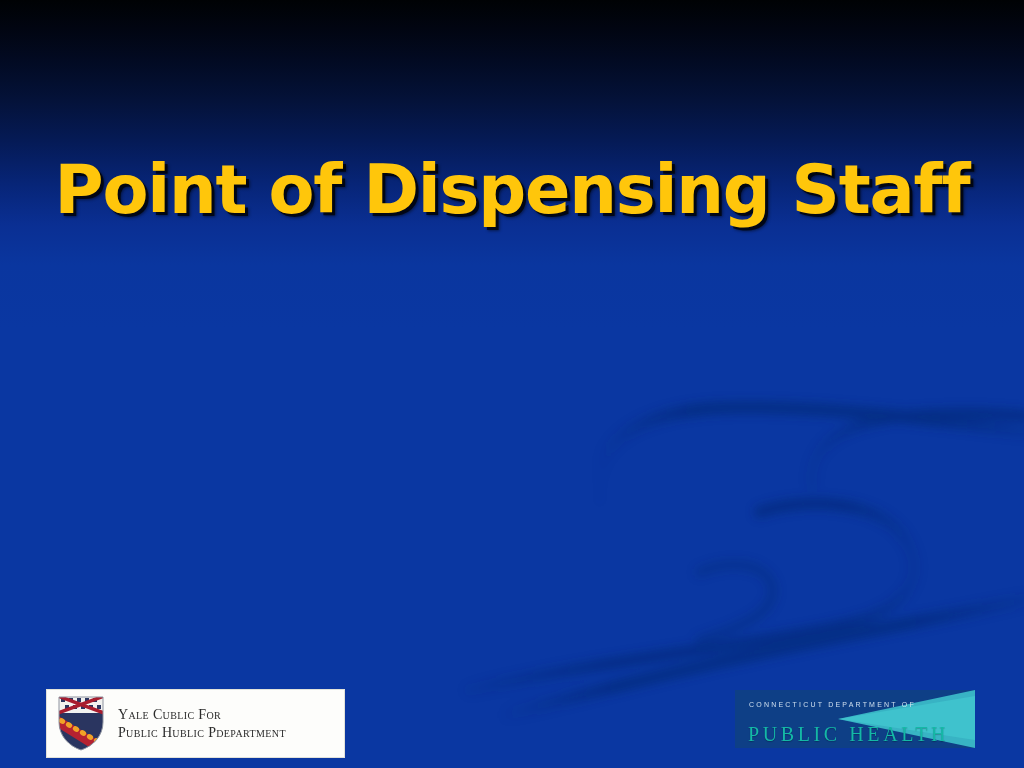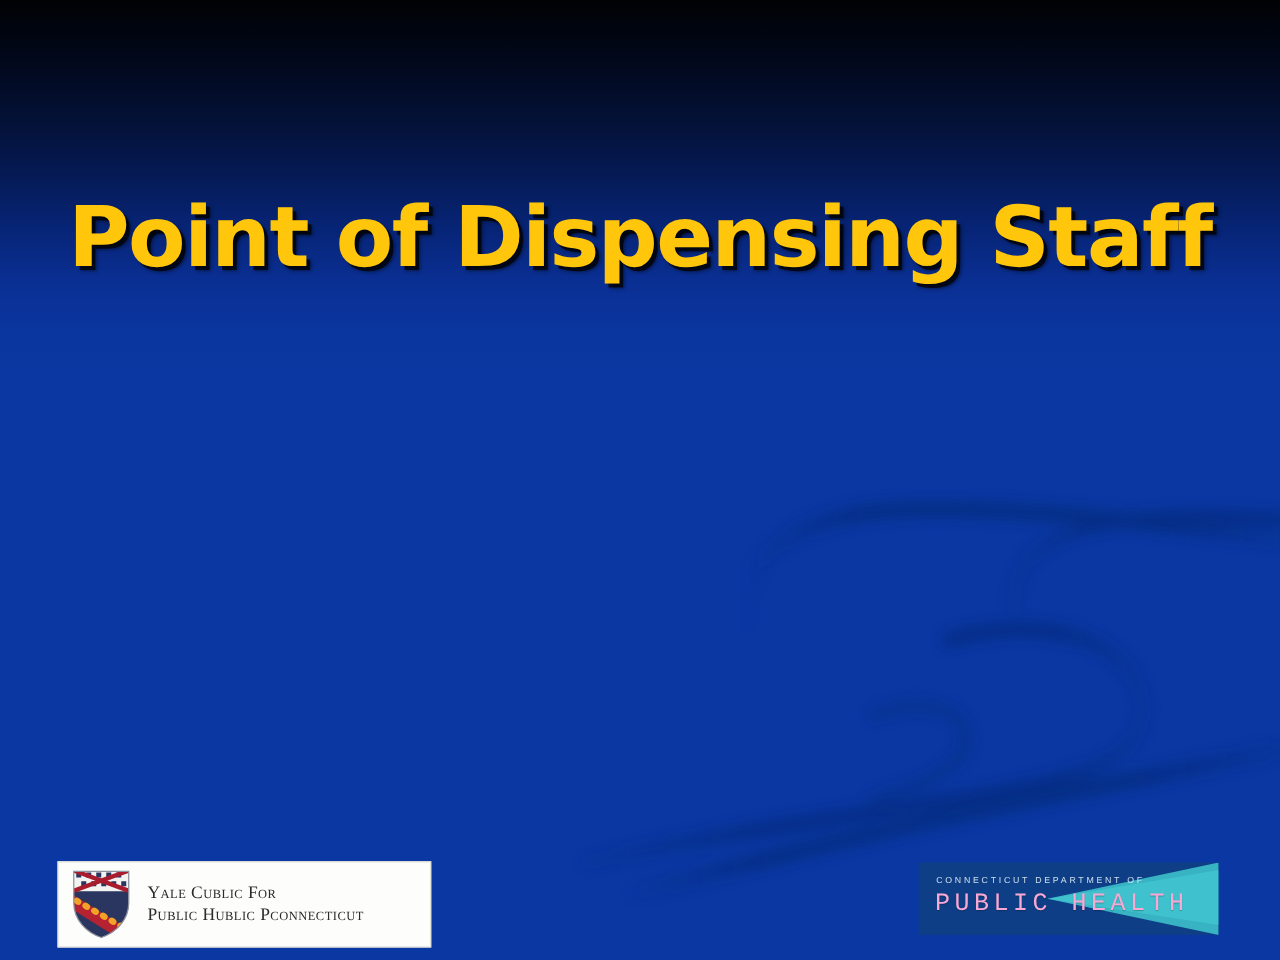--- a/index.html
+++ b/index.html
@@ -138,23 +138,23 @@
     color: #DCEAF6;
     font-family: "Liberation Sans", sans-serif;
     font-size: 7px;
     letter-spacing: 2.2px;
     white-space: nowrap;
     opacity: 0.92;
   }
   #dph-main {
     position: absolute;
     left: 13px;
-    top: 22px;
-    color: #f9a8d4;
-    font-family: Liberation Mono, monospace;
+    top: 33px;
+    color: #14b8a6;
+    font-family: Liberation Serif, serif;
     font-size: 20px;
     font-weight: normal;
     letter-spacing: 3.6px;
     white-space: nowrap;
     text-shadow: 0 1px 1px rgba(0,0,0,0.25);
   }
 </style>
 </head>
 <body>
 
@@ -240,21 +240,21 @@
         </g>
       </g>
       <path d="M2,2 L46,2 L46,27 C46,41 36,51 24,55 C12,51 2,41 2,27 Z" fill="none" stroke="#8E939F" stroke-width="1"></path>
     </svg>
 
     <div id="yale-wordmark">
       <div class="yale-line">
         <span><span>Y</span><span class="sc">ALE</span> <span>C</span><span class="sc">UBLIC</span> <span>F</span><span class="sc">OR</span></span>
       </div>
       <div class="yale-line">
-        <span><span>P</span><span class="sc">UBLIC</span> <span>H</span><span class="sc">UBLIC</span> <span>P</span><span class="sc">CONNECTICUT</span></span>
+        <span><span>P</span><span class="sc">UBLIC</span> <span>H</span><span class="sc">UBLIC</span> <span>P</span><span class="sc">DEPARTMENT</span></span>
       </div>
     </div>
   </div>
 
   <div id="dph-logo">
     <svg id="dph-wedge" viewBox="0 0 240 58" preserveAspectRatio="none" aria-hidden="true">
       <polygon points="103,29 240,0 240,58" fill="#3FC8CF" opacity="0.85"></polygon>
       <polygon points="103,29 240,6 240,50" fill="#45D2D6" opacity="0.5"></polygon>
     </svg>
     <div id="dph-text">

